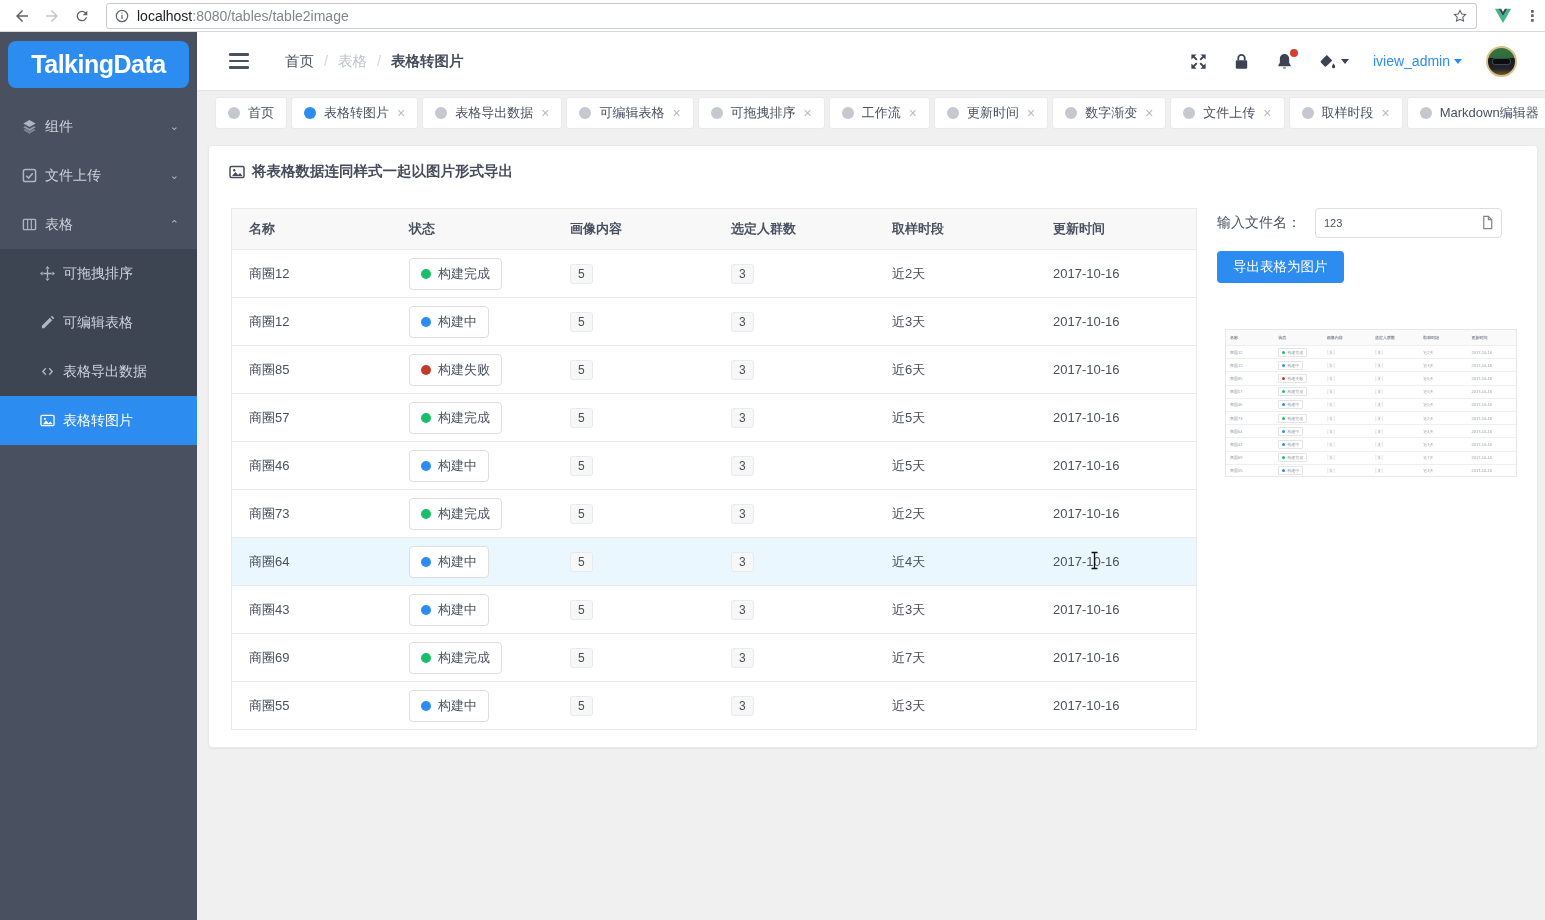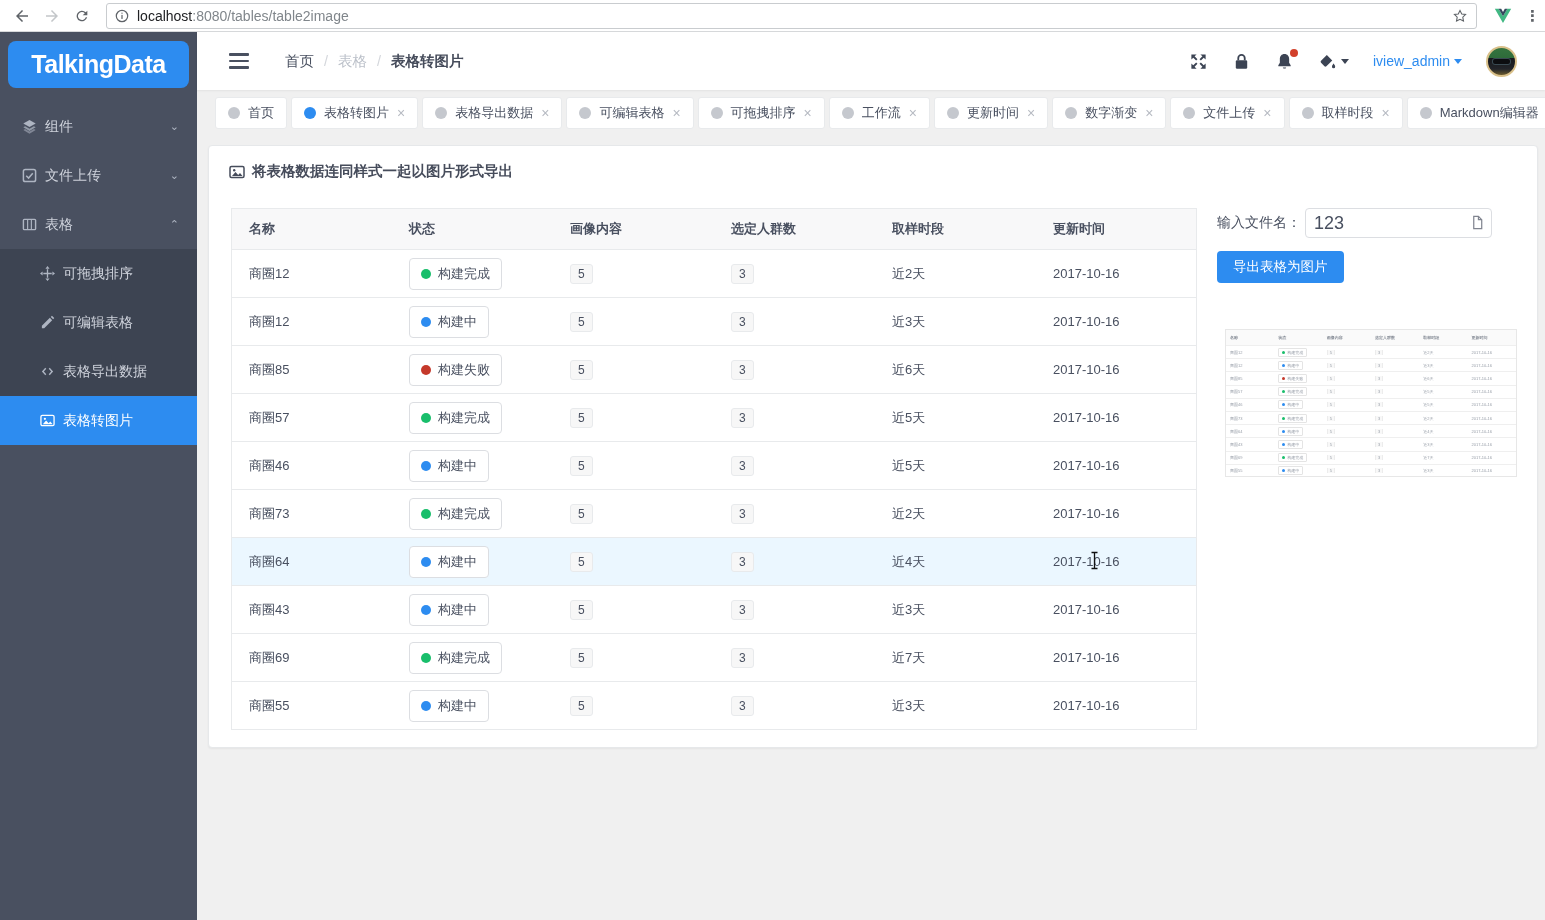--- a/index.html
+++ b/index.html
@@ -71,23 +71,23 @@
   .trow.head { height:40px; background:#f8f8f9; border-top:none; font-weight:bold; color:#495060; }
   .trow.hl { background:#ebf7ff; }
   .tcell { width:161px; padding:0 16px; flex:none; overflow:hidden; }
   .tcell:first-child { padding-left:17px; }
   .pill { display:inline-flex; align-items:center; gap:7px; background:#fff; border:1px solid #dcdee2; border-radius:4px; padding:6px 11px; font-size:13px; color:#495060; }
   .pill .sdot { width:10px; height:10px; border-radius:50%; flex:none; }
   .tag { display:inline-block; background:#f7f7f7; border:1px solid #e8eaec; border-radius:3px; padding:2px 7px; font-size:12px; color:#495060; }
 
   
   .rpanel { padding-left:20px; width:330px; }
-  .file-row { display:flex; align-items:center; gap:4px; font-size:14px; color:#495060; }
+  .file-row { display:flex; align-items:center; gap:14px; font-size:14px; color:#495060; }
   .file-input-wrap { position:relative; }
-  .file-input { width:187px; height:30px; border:1px solid #dcdee2; border-radius:4px; padding:0 26px 0 8px; font-size:18px; color:#495060; outline:none; font-family:inherit; }
+  .file-input { width:187px; height:30px; border:1px solid #dcdee2; border-radius:4px; padding:0 26px 0 8px; font-size:11px; color:#495060; outline:none; font-family:inherit; }
   .file-input-wrap .icon { position:absolute; right:7px; top:7px; color:#80848f; }
   .export-btn { margin-top:13px; height:32px; padding:0 16px; background:#2d8cf0; color:#fff; border:none; border-radius:4px; font-size:13.5px; cursor:pointer; font-family:inherit; }
   .preview { margin-top:37px; width:308px; height:166px; background:#fff; padding:9px 8px; }
   .pv-tbl { border:1px solid #e7e7e7; height:148px; overflow:hidden; }
   .pv-row { display:flex; align-items:center; height:13.2px; border-top:1px solid #efefef; font-size:4px; color:#9aa0aa; background:#fff; }
   .pv-row.head { height:15px; background:#fafafa; border-top:none; color:#888e98; font-weight:bold; }
   .pv-cell { width:16.66%; padding:0 4px; overflow:hidden; white-space:nowrap; }
   .pv-pill { display:inline-flex; align-items:center; gap:2px; border:1px solid #e4e4e4; border-radius:1px; padding:1px 3px; }
   .pv-dot { width:3px; height:3px; border-radius:50%; }
   .pv-tag { border:1px solid #ececec; background:#f8f8f8; padding:0 2px; border-radius:1px; }

